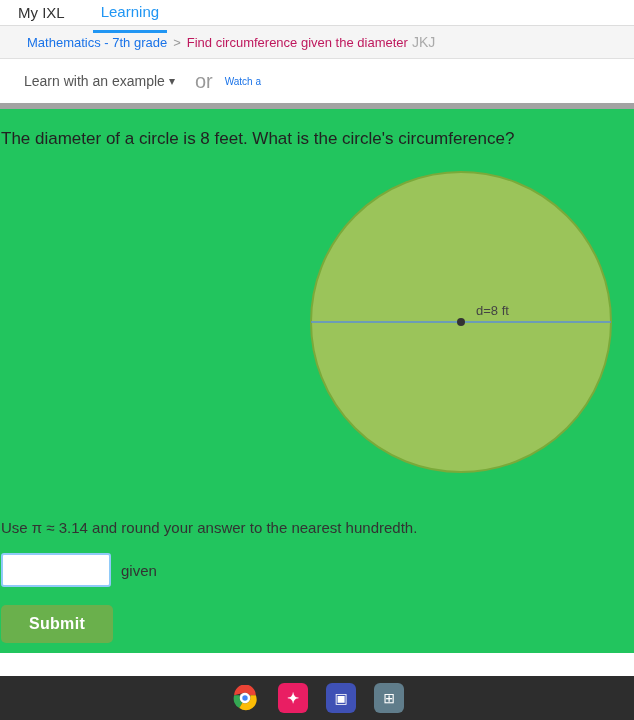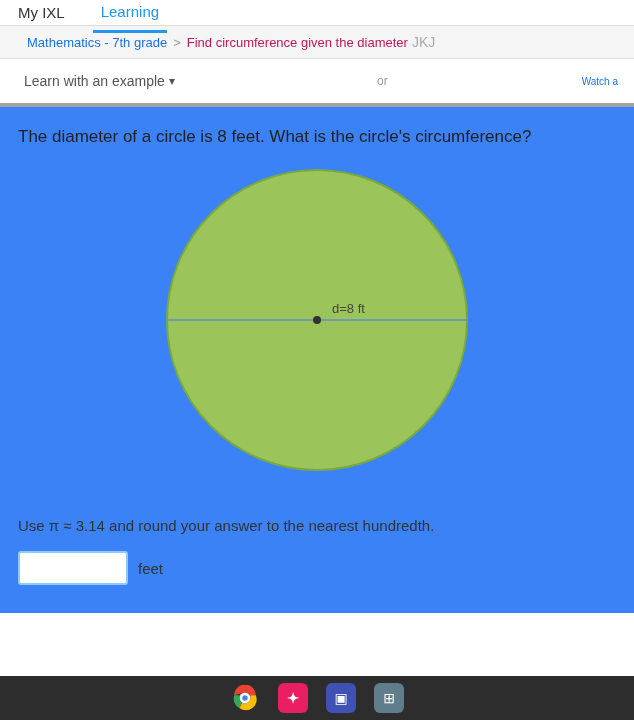--- a/index.html
+++ b/index.html
@@ -56,69 +56,69 @@
     .breadcrumb-code {
       color: #aaa;
       font-size: 14px;
       margin-left: 4px;
     }
 
     
     .example-bar {
       display: flex;
       align-items: center;
-      justify-content: space-between;
+      justify-content: flex-start;
       padding: 10px 16px;
       gap: 12px;
-      border-bottom: 4px solid #a3a3a3;
+      border-bottom: 6px solid #a3a3a3;
     }
     .learn-example-btn {
       display: flex;
       align-items: center;
       gap: 4px;
       color: #555;
       font-size: 14px;
       cursor: pointer;
       border: none;
       background: none;
       padding: 4px 8px;
     }
     .chevron-down {
       font-size: 12px;
       color: #555;
     }
     .or-text {
       color: #999;
-      font-size: 12px;
+      font-size: 20px;
     }
     .watch-btn {
       color: #1a73e8;
       font-size: 10px;
       cursor: pointer;
       background: none;
       border: none;
     }
 
     
     .main-content {
-      padding: 18px 18px 10px 18px;
-      background: #3b82f6;
+      padding: 18px 18px 10px 1px;
+      background: #22c55e;
     }
     .question-text {
       font-size: 17px;
       color: #222;
       font-weight: 500;
       line-height: 1.4;
       margin-bottom: 16px;
     }
 
     
     .circle-container {
       display: flex;
-      justify-content: center;
+      justify-content: flex-end;
       margin: 10px 0 20px 0;
     }
     .circle-svg {
       display: block;
     }
 
     
     .instructions {
       font-size: 15px;
       color: #333;
@@ -228,24 +228,25 @@
       <text x="170" y="148" font-size="13" fill="#444" font-family="Arial, sans-serif">d=8 ft</text>
     </svg>
   </div>
 
   
   <div class="instructions">Use π ≈ 3.14 and round your answer to the nearest hundredth.</div>
 
   
   <div class="answer-area">
     <input type="text" class="answer-input" placeholder="" style="">
-    <span class="unit-label">feet</span>
-  </div>
-
-  
+    <span class="unit-label">given</span>
+  </div>
+
+  
+  <button class="submit-btn">Submit</button>
 </div>
 
 <div class="taskbar">
 
   <div class="taskbar-icon chrome-icon">
     <svg viewBox="0 0 24 24" xmlns="http://www.w3.org/2000/svg">
       <circle cx="12" cy="12" r="5" fill="#fff" stroke="#ddd" stroke-width="0.5"></circle>
       <path d="M12 7 A5 5 0 0 1 16.33 9.5 L22 9.5 A10 10 0 0 0 2 9.5 Z" fill="#EA4335"></path>
       <path d="M7 12 A5 5 0 0 0 9.5 16.33 L6.75 21.33 A10 10 0 0 1 2 9.5 L7 9.5 Z" fill="#34A853"></path>
       <path d="M17 12 A5 5 0 0 1 9.5 16.33 L6.75 21.33 A10 10 0 0 0 22 9.5 L17 9.5 Z" fill="#FBBC05"></path>

